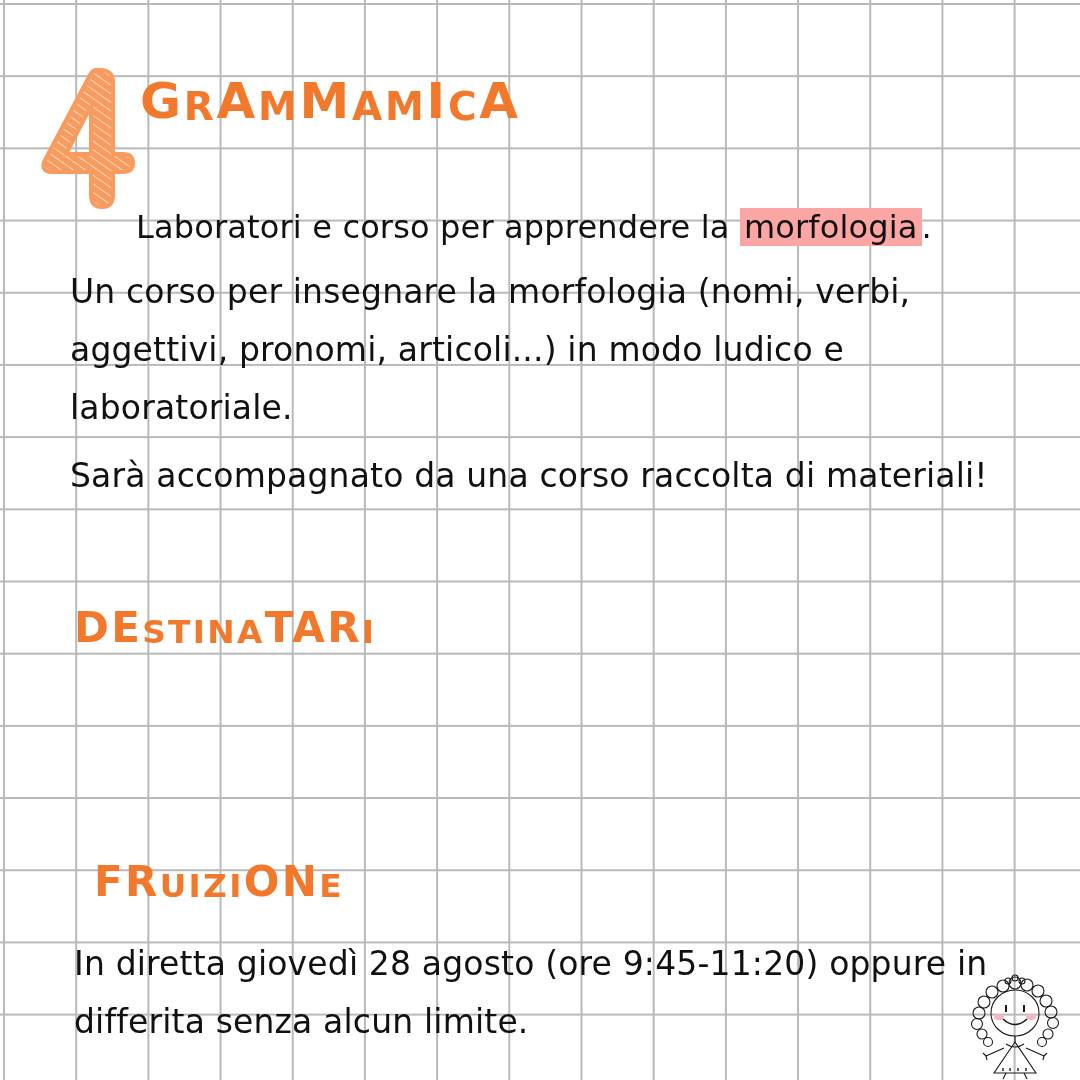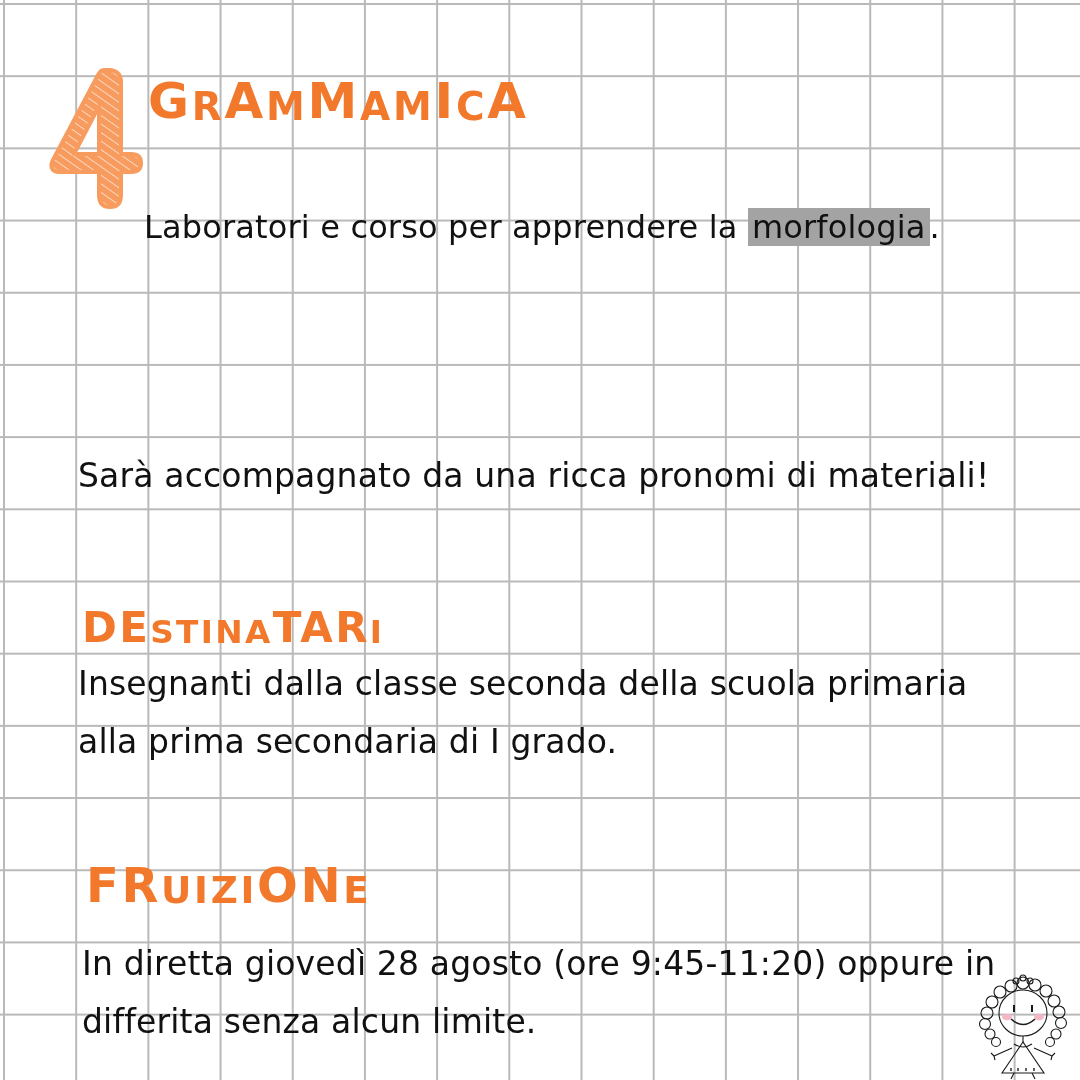--- a/index.html
+++ b/index.html
@@ -25,21 +25,20 @@
       linear-gradient(to right,  #b9b9b9 0px, #b9b9b9 2px, transparent 2px),
       linear-gradient(to bottom, #b9b9b9 0px, #b9b9b9 2px, transparent 2px);
     background-size: 72.2px 72.2px, 72.2px 72.2px;
     background-position: 3px 3px, 3px 3px;
     pointer-events: none;
   }
 
   #content {
     position: absolute;
     inset: 0;
-    margin-left: 8px;
   }
 
   
   .numeral {
     position: absolute;
     left: 28px;
     top: 62px;
     width: 120px;
     height: 160px;
   }
@@ -58,23 +57,23 @@
     left: 140px;
     top: 76px;
     font-size: 50px;
   }
   #heading-destinatari {
     left: 74px;
     top: 607px;
     font-size: 42px;
   }
   #heading-fruizione {
-    left: 78px;
+    left: 94px;
     top: 861px;
-    font-size: 48px;
+    font-size: 42px;
   }
   
   .heading .sm {
     font-size: 0.78em;
     vertical-align: -0.04em;
   }
 
   
   .body-text {
     position: absolute;
@@ -110,21 +109,21 @@
     width: 940px;
   }
   #paragraph-fruizione {
     left: 74px;
     top: 935px;
     width: 940px;
   }
 
   
   .highlight {
-    background-color: #a3a3a3;
+    background-color: #fca5a5;
     padding: 0 4px;
     box-decoration-break: clone;
     text-align: right;
     -webkit-box-decoration-break: clone;
   }
 
   
   #doodle-girl {
     position: absolute;
     left: 958px;
@@ -159,26 +158,26 @@
     </div>
 
     <div class="heading" id="title-grammamica">
       <span><span>G</span><span class="sm">R</span><span>A</span><span class="sm">M</span><span>M</span><span class="sm">A</span><span class="sm">M</span><span>I</span><span class="sm">C</span><span>A</span></span>
     </div>
 
     <div class="body-text" id="subtitle">
       <span>Laboratori e corso per apprendere la </span><span class="highlight">morfologia</span><span>.</span>
     </div>
 
-
-    <div class="body-text" id="paragraph-materials">Sarà accompagnato da una ricca pronomi di materiali!</div>
+    <div class="body-text" id="paragraph-intro">Un corso per insegnare la morfologia (nomi, verbi, aggettivi, pronomi, articoli...) in modo ludico e laboratoriale.</div>
+
+    <div class="body-text" id="paragraph-materials">Sarà accompagnato da una corso raccolta di materiali!</div>
 
     <div class="heading" id="heading-destinatari"><span>D</span><span>E</span><span class="sm">S</span><span class="sm">T</span><span class="sm">I</span><span class="sm">N</span><span class="sm">A</span><span>T</span><span>A</span><span>R</span><span class="sm">I</span></div>
 
-    <div class="body-text" id="paragraph-destinatari">Insegnanti dalla classe seconda della scuola primaria alla prima secondaria di I grado.</div>
 
     <div class="heading" id="heading-fruizione"><span>F</span><span>R</span><span class="sm">U</span><span class="sm">I</span><span class="sm">Z</span><span class="sm">I</span><span>O</span><span>N</span><span class="sm">E</span></div>
 
     <div class="body-text" id="paragraph-fruizione">In diretta giovedì 28 agosto (ore 9:45-11:20) oppure in differita senza alcun limite.</div>
 
     <div id="doodle-girl">
       <svg viewBox="0 0 118 108" width="118" height="108" aria-hidden="true">
         <g fill="none" stroke="#1a1a1a" stroke-width="1.1">
 
           <circle cx="34" cy="20" r="6"></circle>

